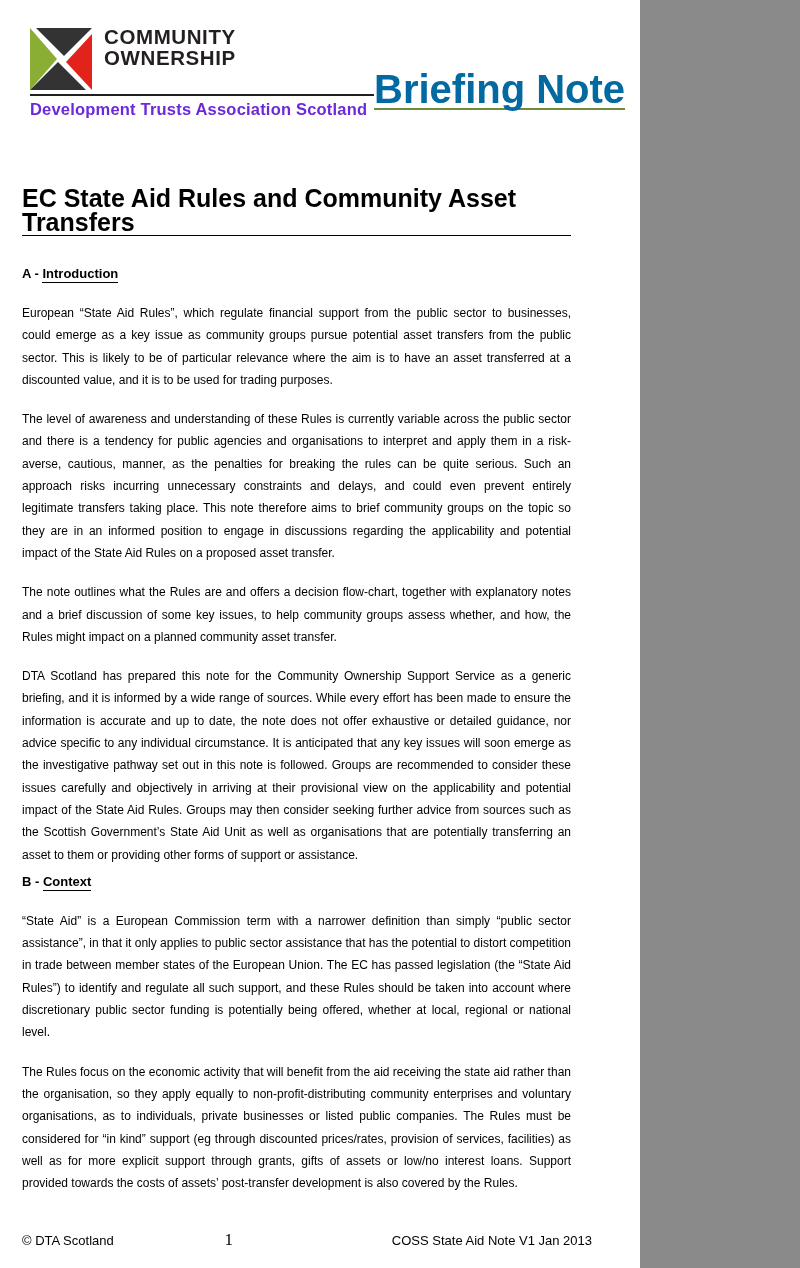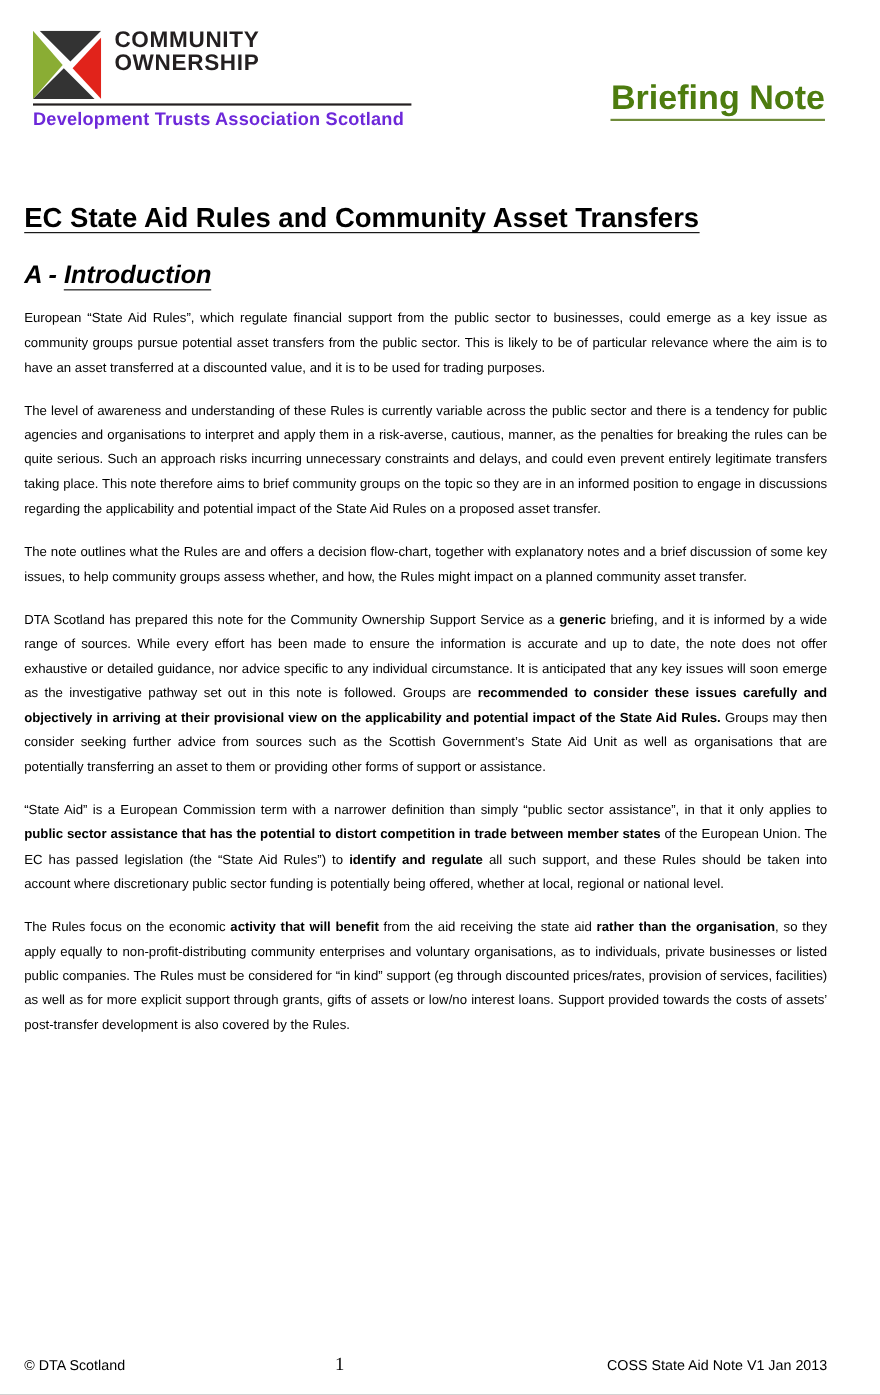--- a/index.html
+++ b/index.html
@@ -2,25 +2,25 @@
 <html><head>
 <meta charset="utf-8">
 <style>
   html, body {
     margin: 0;
     padding: 0;
     background: #8a8a8a;
   }
   .page {
     position: relative;
-    width: 800px;
+    width: 640px;
     height: 1268px;
     background: #ffffff;
     box-sizing: border-box;
-    padding: 26px 48px 0 22px;
+    padding: 26px 69px 0 22px;
     font-family: "Liberation Sans", sans-serif;
     color: #000000;
     overflow: hidden;
   }
 
   
   .header {
     display: flex;
     align-items: flex-start;
     justify-content: space-between;
@@ -72,62 +72,61 @@
     margin-top: 4px;
   }
 
   .briefing-wrap {
     padding-top: 46px;
     padding-right: 2px;
   }
   .briefing-note {
     font-family: "Liberation Sans", sans-serif;
     font-weight: bold;
-    font-size: 31px;
+    font-size: 40px;
     line-height: 34px;
-    color: #4d7c0f;
+    color: #0369a1;
     border-bottom: 2.5px solid #6f8b3a;
     padding-bottom: 2px;
     white-space: nowrap;
   }
 
   
   .doc-title {
     font-size: 25px;
     font-weight: bold;
     line-height: 24px;
     margin: 22px 0 0 0;
     display: inline-block;
     border-bottom: 1.6px solid #000;
     padding-bottom: 1px;
   }
   .title-row { margin-top: 20px; }
 
   .section-head {
-    font-size: 23px;
+    font-size: 13px;
     font-weight: bold;
     line-height: 23px;
     margin: 26px 0 0 0;
-    font-style: italic;
   }
   .section-head .ul {
     border-bottom: 1.6px solid #000;
     padding-bottom: 1px;
   }
 
   
   p.body {
     font-size: 12px;
     line-height: 22.3px;
     text-align: justify;
     margin: 17px 0 0 0;
     -webkit-hyphens: none;
     hyphens: none;
   }
-  p.body b { font-weight: bold; }
+  p.body b { font-weight: normal; }
 
   .sec-b { margin-top: 4px; }
 
   
   .footer {
     position: absolute;
     left: 22px;
     right: 48px;
     bottom: 18px;
     display: flex;
@@ -182,20 +181,23 @@
 
   <div class="section-head">
     <span>A - </span><span class="ul">Introduction</span>
   </div>
 
   <p class="body"><span>European “State Aid Rules”, which regulate financial support from the public sector to businesses, could emerge as a key issue as community groups pursue potential asset transfers from the public sector. This is likely to be of particular relevance where the aim is to have an asset transferred at a discounted value, and it is to be used for trading purposes.</span></p>
   <p class="body"><span>The level of awareness and understanding of these Rules is currently variable across the public sector and there is a tendency for public agencies and organisations to interpret and apply them in a risk-averse, cautious, manner, as the penalties for breaking the rules can be quite serious. Such an approach risks incurring unnecessary constraints and delays, and could even prevent entirely legitimate transfers taking place. This note therefore aims to brief community groups on the topic so they are in an informed position to engage in discussions regarding the applicability and potential impact of the State Aid Rules on a proposed asset transfer.</span></p>
   <p class="body"><span>The note outlines what the Rules are and offers a decision flow-chart, together with explanatory notes and a brief discussion of some key issues, to help community groups assess whether, and how, the Rules might impact on a planned community asset transfer.</span></p>
   <p class="body"><span>DTA Scotland has prepared this note for the Community Ownership Support Service as a </span><b>generic</b><span> briefing, and it is informed by a wide range of sources. While every effort has been made to ensure the information is accurate and up to date, the note does not offer exhaustive or detailed guidance, nor advice specific to any individual circumstance. It is anticipated that any key issues will soon emerge as the investigative pathway set out in this note is followed. Groups are </span><b>recommended to consider these issues carefully and objectively in arriving at their provisional view on the applicability and potential impact of the State Aid Rules.</b><span> Groups may then consider seeking further advice from sources such as the Scottish Government’s State Aid Unit as well as organisations that are potentially transferring an asset to them or providing other forms of support or assistance.</span></p>
 
+  <div class="section-head sec-b">
+    <span>B - </span><span class="ul">Context</span>
+  </div>
 
   <p class="body"><span>“State Aid” is a European Commission term with a narrower definition than simply “public sector assistance”, in that it only applies to </span><b>public sector assistance that has the potential to distort competition in trade between member states</b><span> of the European Union. The EC has passed legislation (the “State Aid Rules”) to </span><b>identify and regulate</b><span> all such support, and these Rules should be taken into account where discretionary public sector funding is potentially being offered, whether at local, regional or national level.</span></p>
   <p class="body"><span>The Rules focus on the economic </span><b>activity that will benefit</b><span> from the aid receiving the state aid </span><b>rather than the organisation</b><span>, so they apply equally to non-profit-distributing community enterprises and voluntary organisations, as to individuals, private businesses or listed public companies. The Rules must be considered for “in kind” support (eg through discounted prices/rates, provision of services, facilities) as well as for more explicit support through grants, gifts of assets or low/no interest loans. Support provided towards the costs of assets’ post-transfer development is also covered by the Rules.</span></p>
 
   <div class="footer">
     <div class="footer-left">© DTA Scotland</div>
     <div class="footer-center">1</div>
     <div class="footer-right">COSS State Aid Note V1 Jan 2013</div>
   </div>
 

